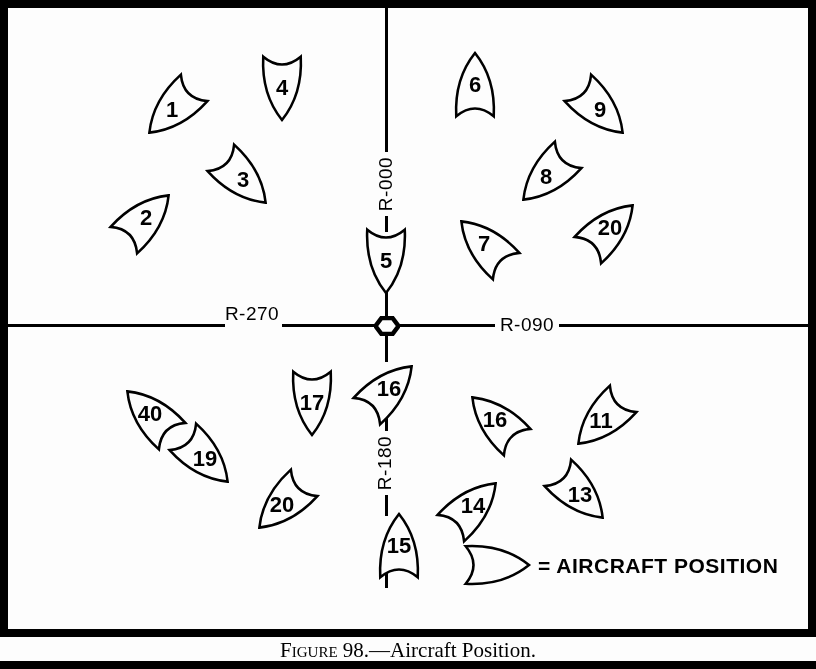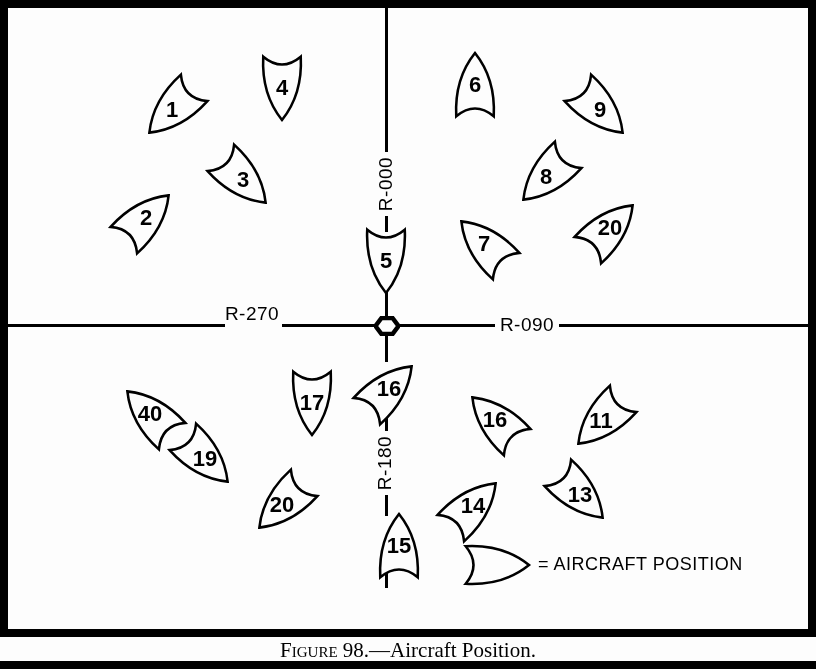--- a/index.html
+++ b/index.html
@@ -20,21 +20,21 @@
   .aircraft{position:absolute;width:78px;height:78px;}
   .aircraft svg{position:absolute;left:0;top:0;}
   .aircraft .num{
     position:absolute;left:0;top:0;width:78px;height:78px;
     display:flex;align-items:center;justify-content:center;
     font-size:22px;font-weight:bold;
   }
   .station{position:absolute;}
   .legend-row{position:absolute;}
   .legend-text{
-    position:absolute;font-size:18px;font-weight:normal;letter-spacing:0.5px;white-space:nowrap;
+    position:absolute;font-size:21px;font-weight:bold;letter-spacing:0.5px;white-space:nowrap;
   }
   .caption{
     position:absolute;left:0;top:638px;width:816px;text-align:center;
     font-family:"Liberation Serif",serif;font-size:21px;
   }
   .caption .sc{font-variant:small-caps;}
   .bottom-bar{position:absolute;left:0;top:661px;width:816px;height:8px;background:#000;}
 </style>
 </head>
 <body>

